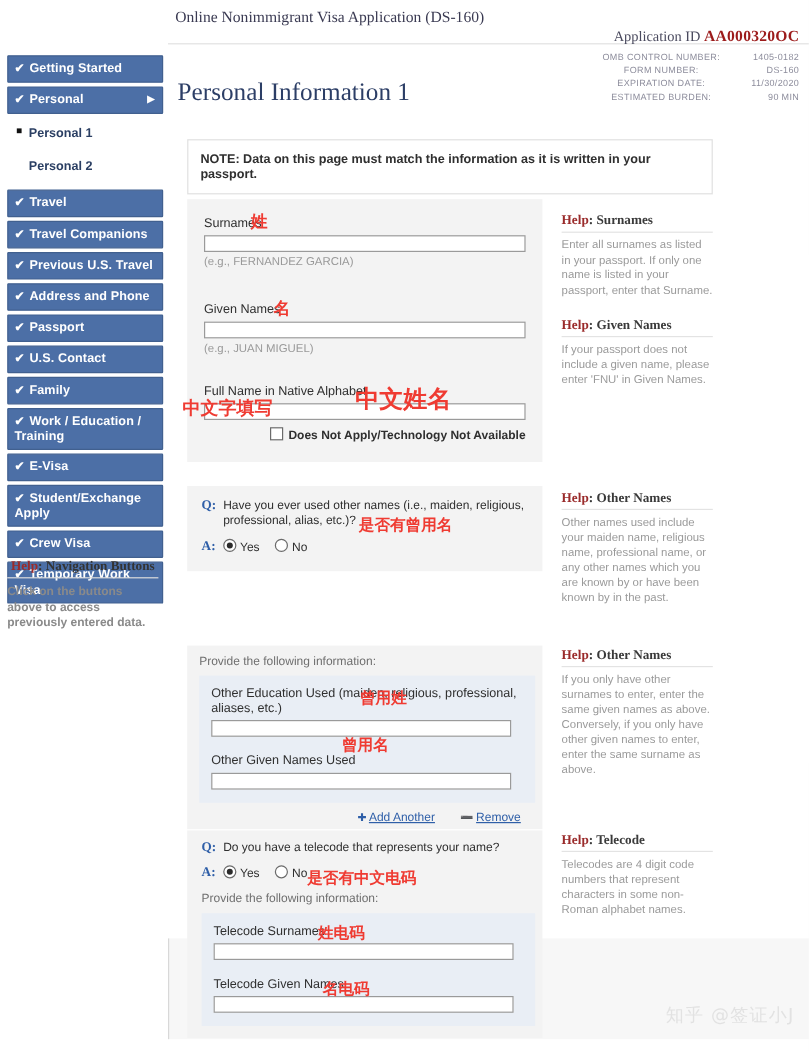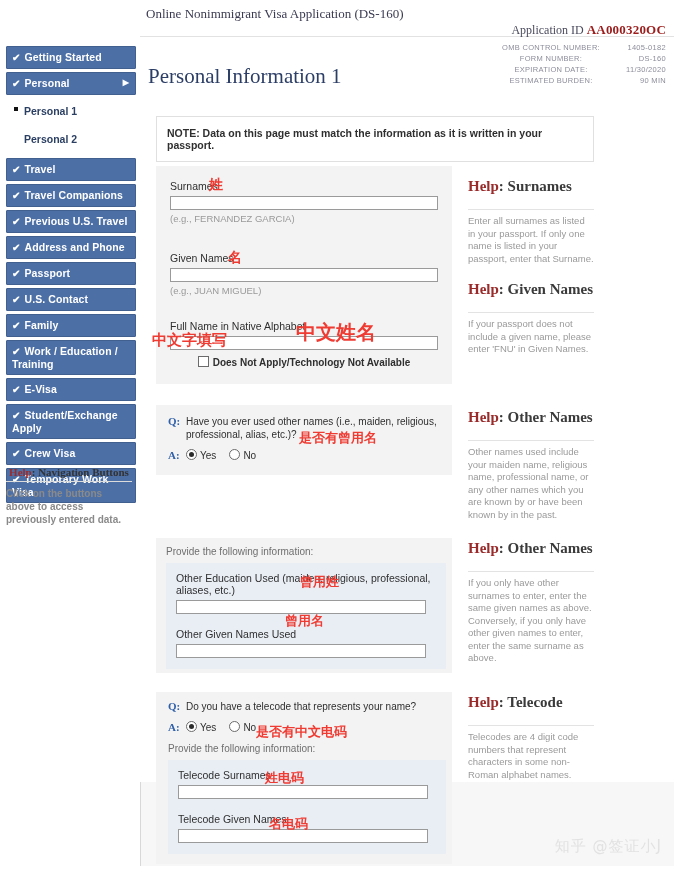--- a/index.html
+++ b/index.html
@@ -114,23 +114,23 @@
     font-size:10px;
     margin-top:4px;
     box-sizing:border-box;
     padding:0 3px;
   }
   input.txt.w250{width:250px;}
 
   .helpBlk{margin-bottom:16px;}
   .helpTitle{
     font-family:"Liberation Serif", serif;
-    font-size:15px;font-weight:bold;color:#3a3a3a;
+    font-size:11px;font-weight:bold;color:#3a3a3a;
     border-bottom:1px solid #e3e3e3;
-    padding-bottom:14px;margin-bottom:5px;
+    padding-bottom:3px;margin-bottom:5px;
   }
   .helpTitle .hw{color:#9a2b2b;}
   .helpBody{font-size:9.5px;color:#9a9a9a;line-height:12.5px;}
 
   .qa{position:relative;}
   .qrow{position:relative;padding-left:18px;}
   .qmark{position:absolute;left:0;top:0;color:#2f5fa8;font-weight:bold;font-size:11px;font-family:"Liberation Serif",serif;}
   .qtext{font-size:10px;color:#2f2f2f;line-height:13px;}
   .arow{position:relative;padding-left:18px;margin-top:8px;}
   .amark{position:absolute;left:0;top:0;color:#2f5fa8;font-weight:bold;font-size:11px;font-family:"Liberation Serif",serif;}
@@ -142,21 +142,21 @@
     content:"";position:absolute;left:2px;top:2px;width:5px;height:5px;border-radius:50%;background:#2b2b2b;
   }
   .ropt{font-size:10px;color:#2f2f2f;margin-right:10px;display:inline-block;}
 
   .provide{font-size:10px;color:#6f6f6f;margin:0 0 6px 0;}
   .subPanel{background:#e9eef5;padding:9px 10px 11px 10px;}
   .linkrow{text-align:right;padding:6px 12px 0 0;}
   .lnk{color:#2f5fa8;font-size:10px;text-decoration:underline;margin-left:18px;}
   .lnk .sg{text-decoration:none;display:inline-block;margin-right:2px;font-size:9px;}
 
-  .cbxrow{margin-top:6px;text-align:center;padding-right:0px;}
+  .cbxrow{margin-top:6px;text-align:right;padding-right:0px;}
   .cbx{display:inline-block;width:9px;height:9px;border:1px solid #6b6b6b;background:#fff;vertical-align:-1px;margin-right:4px;}
   .cbxlbl{font-size:10px;color:#2f2f2f;font-weight:bold;}
 
   
   .cn{
     position:absolute;
     color:#ef3b32;
     font-family:"DejaVu Sans", sans-serif;
     font-weight:bold;
     white-space:nowrap;
@@ -352,20 +352,24 @@
         <div class="subPanel">
           <div>
             <span class="flabel">Other Education Used (maiden, religious, professional, aliases, etc.)</span>
             <input class="txt w250" type="text" value="" style="">
           </div>
           <div style="margin-top:14px;">
             <span class="flabel">Other Given Names Used</span>
             <input class="txt w250" type="text" value="" style="">
           </div>
         </div>
+        <div class="linkrow">
+          <a class="lnk" href="#"><span class="sg">✚</span><span>Add Another</span></a>
+          <a class="lnk" href="#"><span class="sg">➖</span><span>Remove</span></a>
+        </div>
       </div>
       <div class="hcol" style="padding-top:2px;">
         <div class="helpBlk">
           <div class="helpTitle">
             <span class="hw">Help</span><span>: Other Names</span>
           </div>
           <div class="helpBody">If you only have other surnames to enter, enter the same given names as above. Conversely, if you only have other given names to enter, enter the same surname as above.</div>
         </div>
       </div>
     </div>

